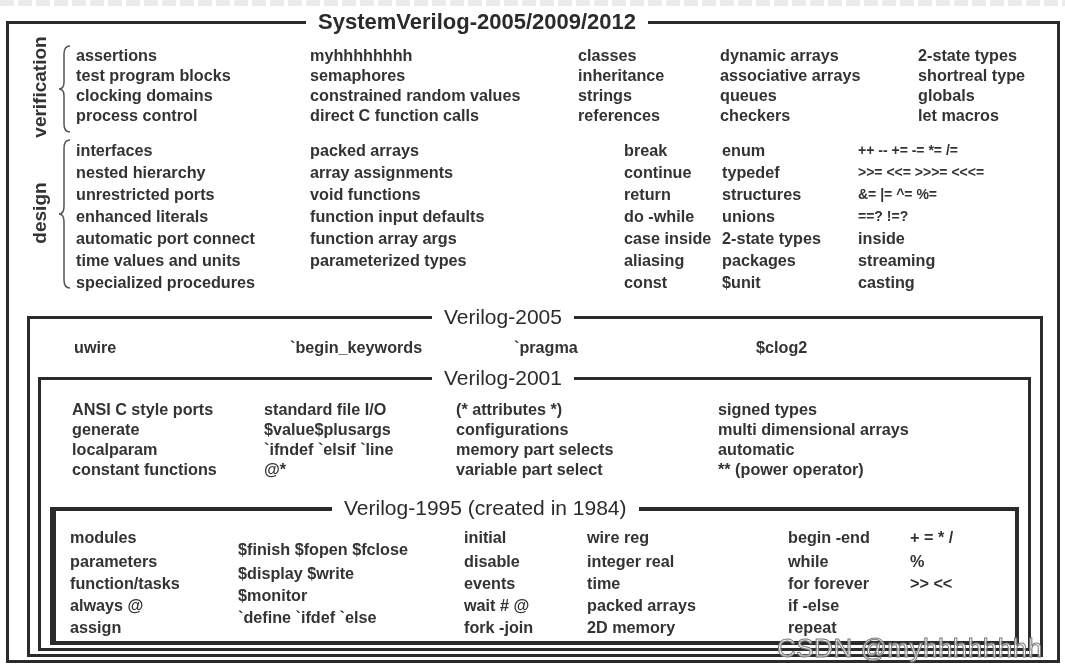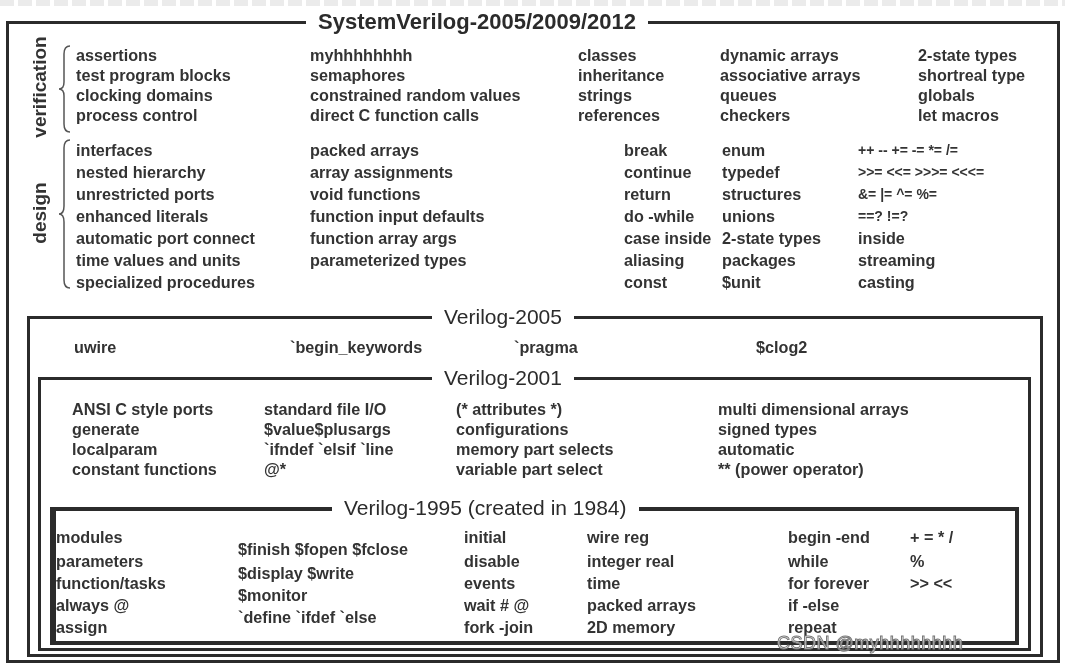--- a/index.html
+++ b/index.html
@@ -11,21 +11,21 @@
   .box.thick { border-width:4px; border-left-width:6px; }
   .title { position:absolute; background:#fff; padding:0 12px; color:#2b2b2b;
            font-size:21px; line-height:24px; white-space:nowrap; }
   .sv-title { font-weight:bold; font-size:22px; }
   .t { position:absolute; font-size:16.2px; font-weight:bold; color:#333; white-space:nowrap; line-height:20px; }
   .col { position:absolute; }
   .col .t { position:static; display:block; }
   .vlabel { position:absolute; font-size:19px; font-weight:bold; color:#333;
             transform:rotate(-90deg); transform-origin:center center; white-space:nowrap; }
   .brace { position:absolute; color:#555; font-weight:normal; }
-  .watermark { position:absolute; left:777px; top:633px; font-size:18px; color:rgba(255,255,255,0.75);
+  .watermark { position:absolute; left:777px; top:633px; font-size:26px; color:rgba(255,255,255,0.75);
                -webkit-text-stroke:1px #777; letter-spacing:0.5px; white-space:nowrap; }
 </style>
 </head>
 <body>
 
 <div class="topstrip"></div>
 
 <div class="box" style="left:6px; top:21px; width:1054px; height:642px;"></div>
 <div class="title sv-title" style="left:306px; top:10px;">SystemVerilog-2005/2009/2012</div>
 
@@ -136,29 +136,29 @@
   <span class="t">`ifndef  `elsif  `line</span>
   <span class="t">@*</span>
 </div>
 <div class="col" style="left:456px; top:399px;">
   <span class="t">(* attributes *)</span>
   <span class="t">configurations</span>
   <span class="t">memory part selects</span>
   <span class="t">variable part select</span>
 </div>
 <div class="col" style="left:718px; top:399px;">
+  <span class="t">signed types</span>
   <span class="t">multi dimensional arrays</span>
-  <span class="t">signed types</span>
   <span class="t">automatic</span>
   <span class="t">** (power operator)</span>
 </div>
 
 <div class="box thick" style="left:50px; top:507px; width:969px; height:138px;"></div>
 <div class="title" style="left:332px; top:496px;">Verilog-1995 (created in 1984)</div>
-<div class="col" style="left:56px; top:524px;">
+<div class="col" style="left:70px; top:524px;">
   <span class="t" style="line-height:26px">modules</span>
   <span class="t" style="line-height:22px">parameters</span>
   <span class="t" style="line-height:22px">function/tasks</span>
   <span class="t" style="line-height:22px">always @</span>
   <span class="t" style="line-height:22px">assign</span>
 </div>
 <div class="col" style="left:238px; top:536px;">
   <span class="t" style="line-height:26px">$finish  $fopen  $fclose</span>
   <span class="t" style="line-height:22px">$display  $write</span>
   <span class="t" style="line-height:22px">$monitor</span>

